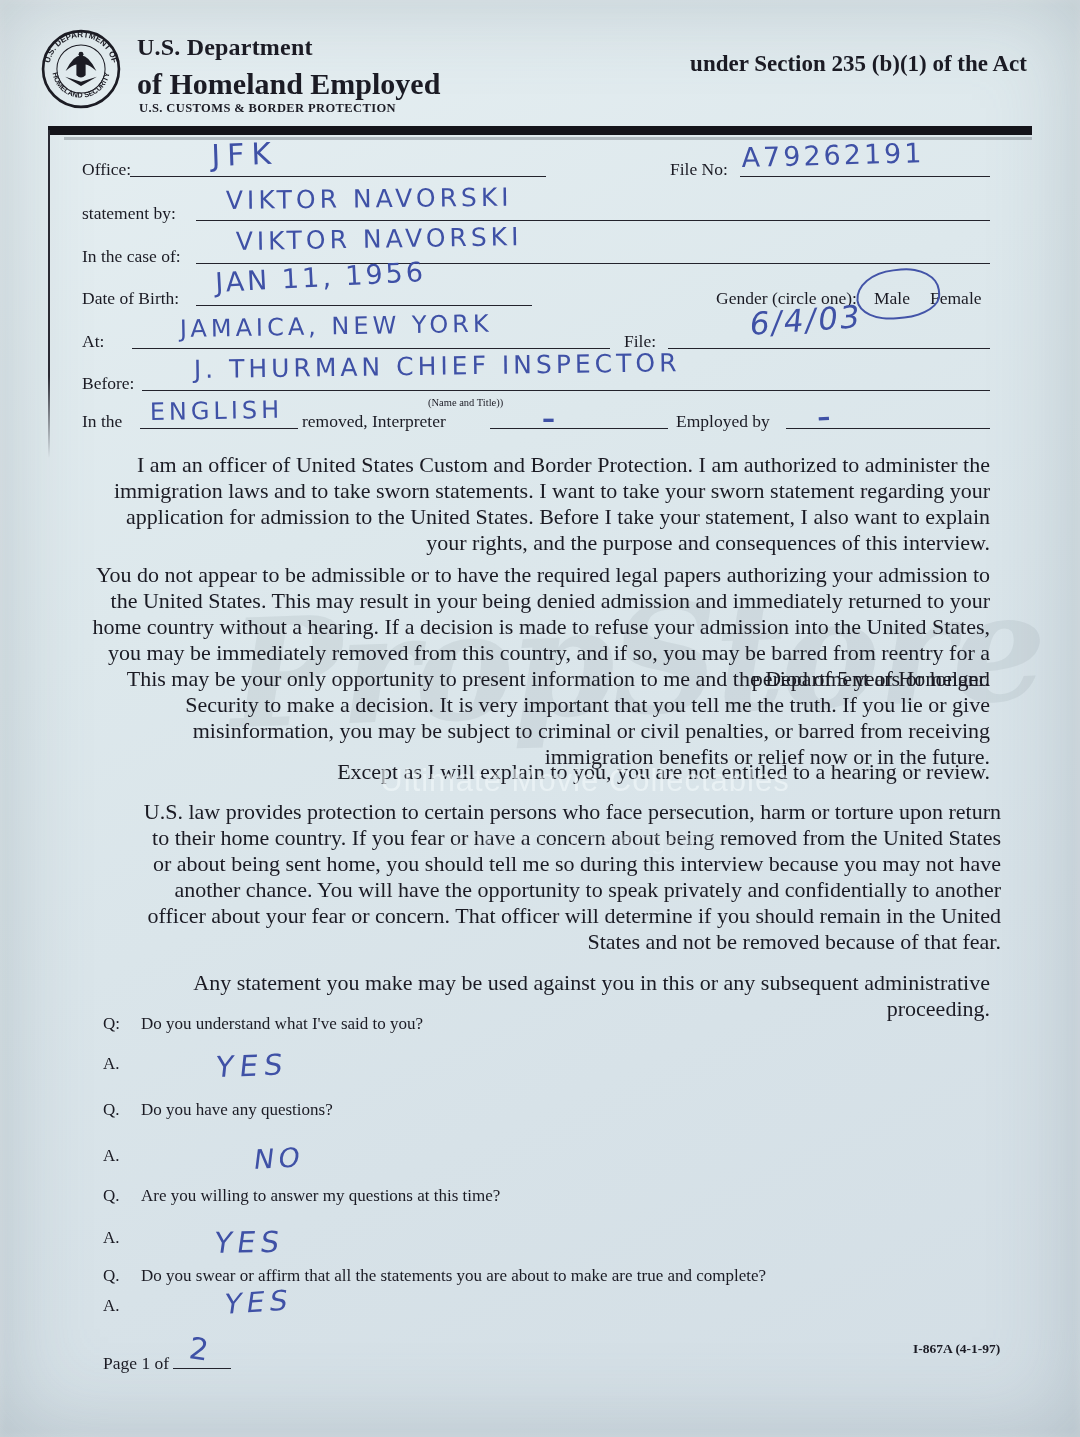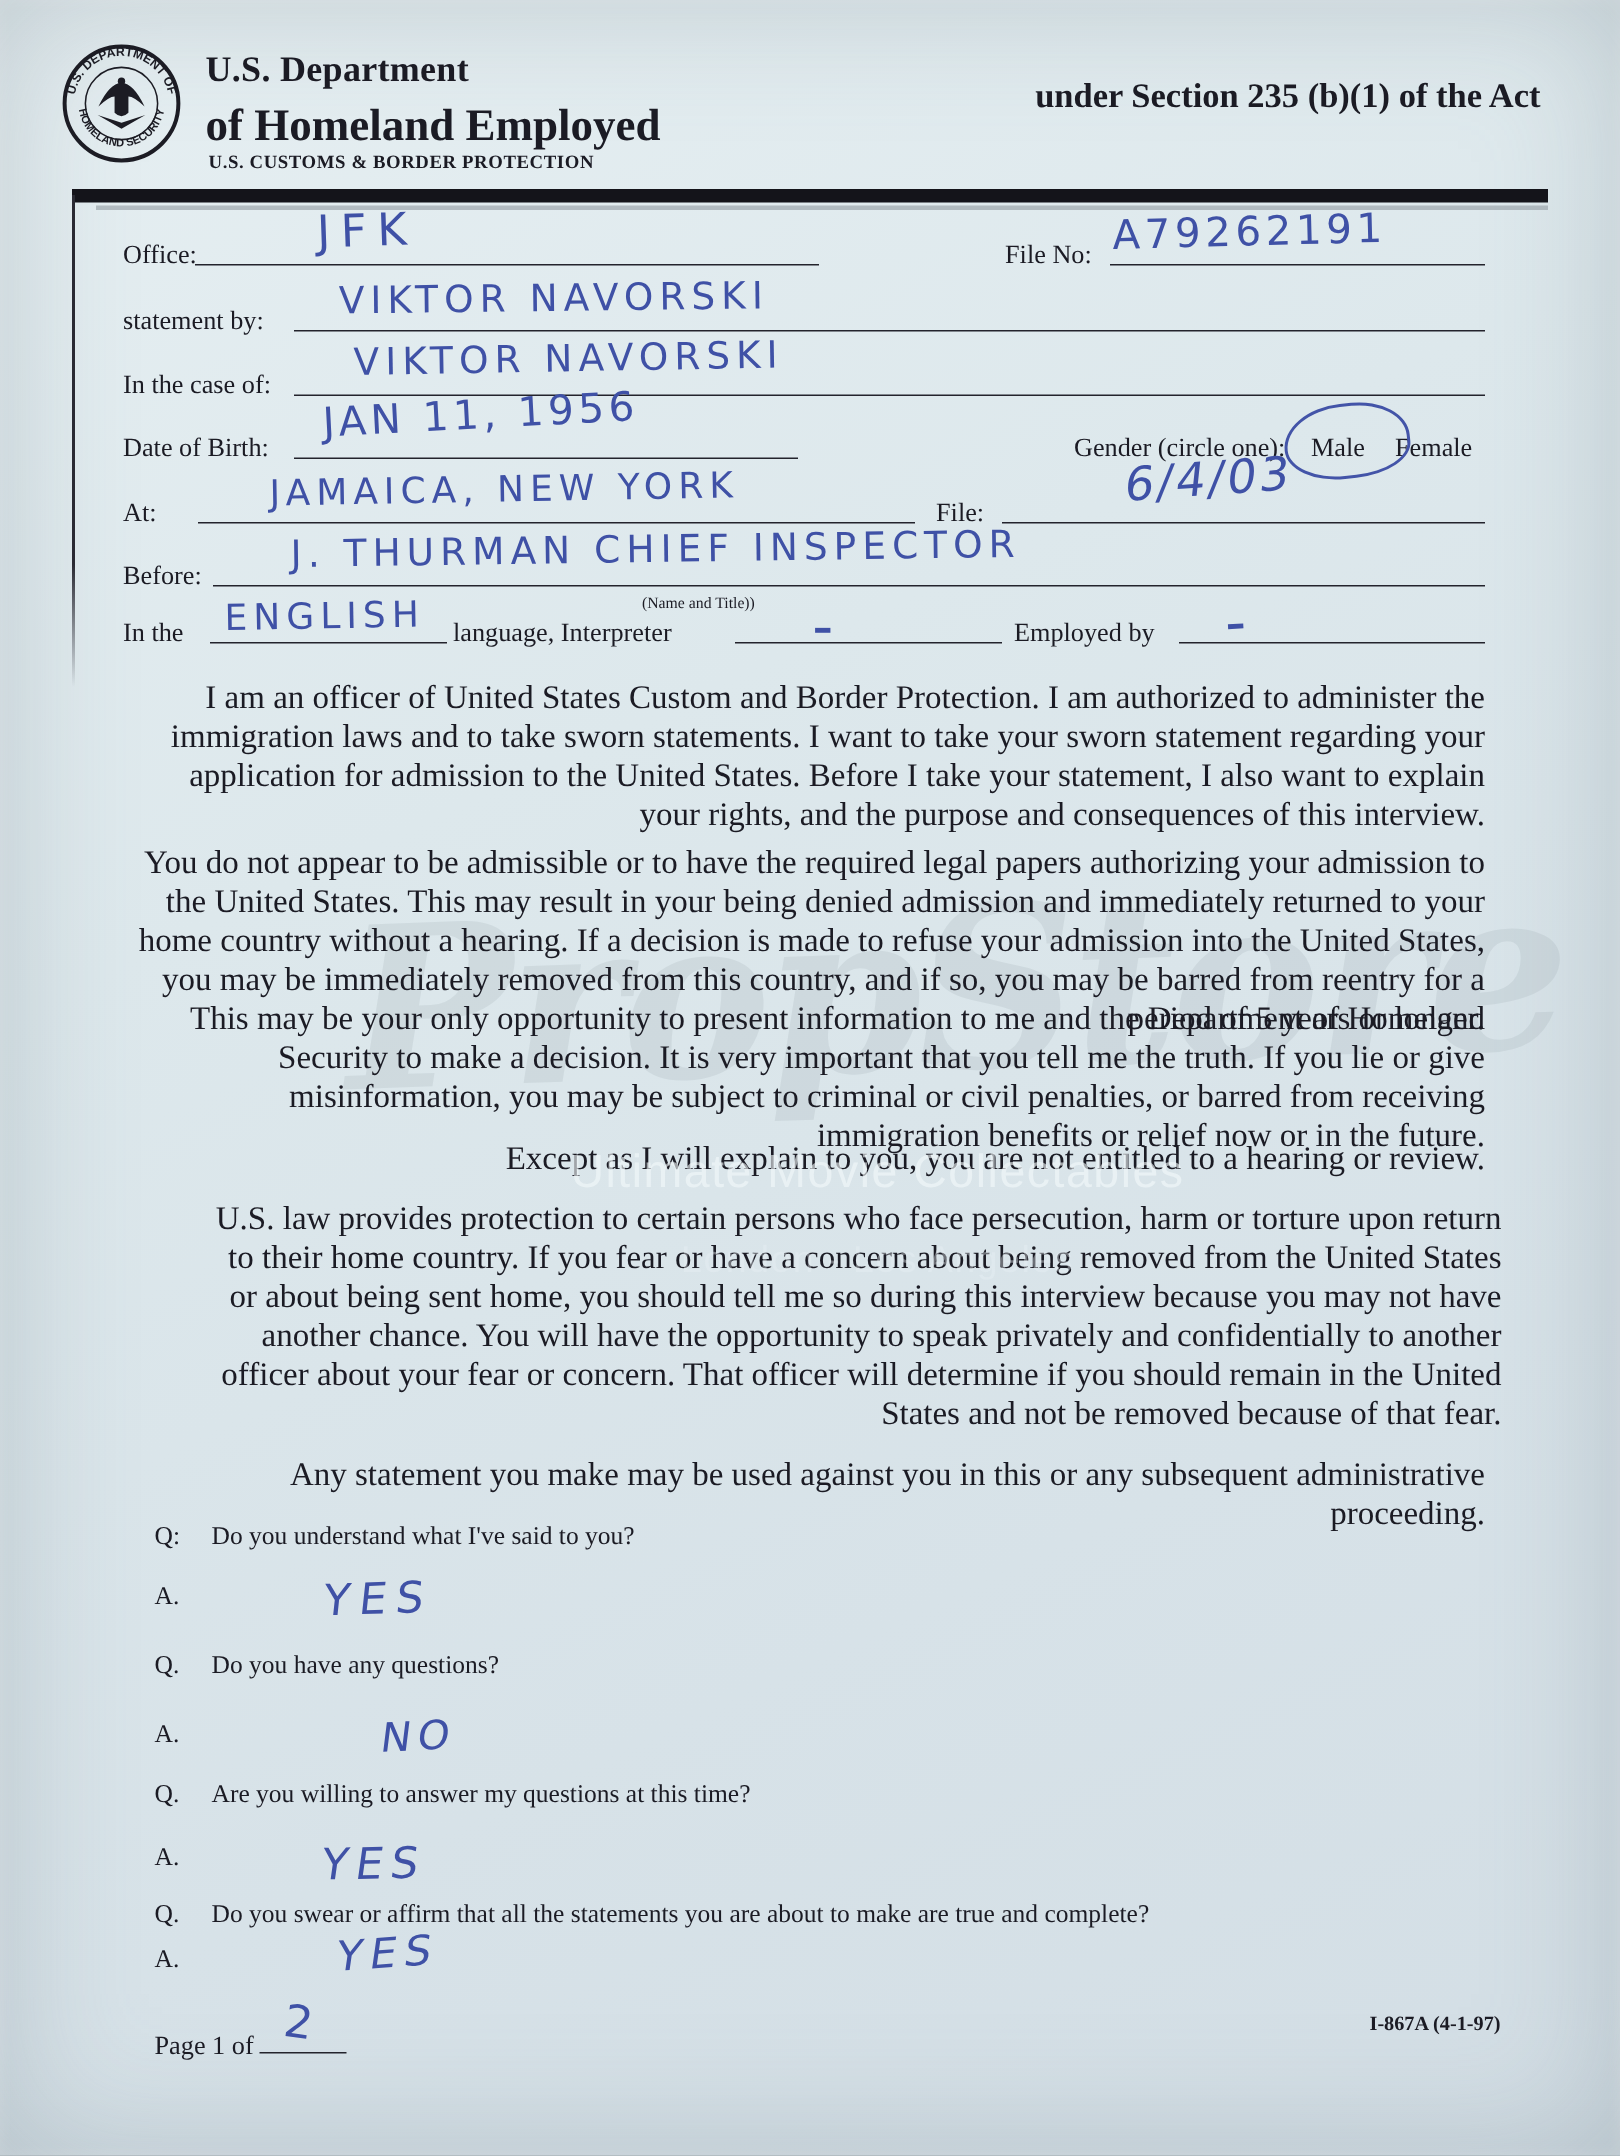--- a/index.html
+++ b/index.html
@@ -166,21 +166,21 @@
         <span class="hand" style="left:52px;top:-35px;font-size:25px;transform:rotate(-0.8deg)">J.  THURMAN  CHIEF  INSPECTOR</span>
       </span>
       <span class="cap" style="left:428px;bottom:-14px">(Name and Title))</span>
     </div>
 
     <div class="row" style="top:390px">
       <span class="lbl" style="left:82px">In the</span>
       <span class="uline" style="left:140px;width:158px">
         <span class="hand" style="left:10px;top:-30px;font-size:24px;transform:rotate(-1deg)">ENGLISH</span>
       </span>
-      <span class="lbl" style="left:302px">language, Interpreter</span>
+      <span class="lbl" style="left:302px">removed, Interpreter</span>
       <span class="uline" style="left:490px;width:178px">
         <span class="hand" style="left:52px;top:-24px;font-size:26px;font-weight:bold">–</span>
       </span>
       <span class="lbl" style="left:676px">Employed by</span>
       <span class="uline" style="left:786px;width:204px">
         <span class="hand" style="left:32px;top:-26px;font-size:26px;font-weight:bold;transform:rotate(-3deg)">–</span>
       </span>
     </div>
 
     <div class="para" style="left:86px;top:452px;width:904px">I am an officer of United States Custom and Border Protection. I am authorized to administer the immigration laws and to take sworn statements.  I want to take your sworn statement regarding your application for admission to the United States.  Before I take your statement, I also want to explain your rights, and the purpose and consequences of this interview.</div>

